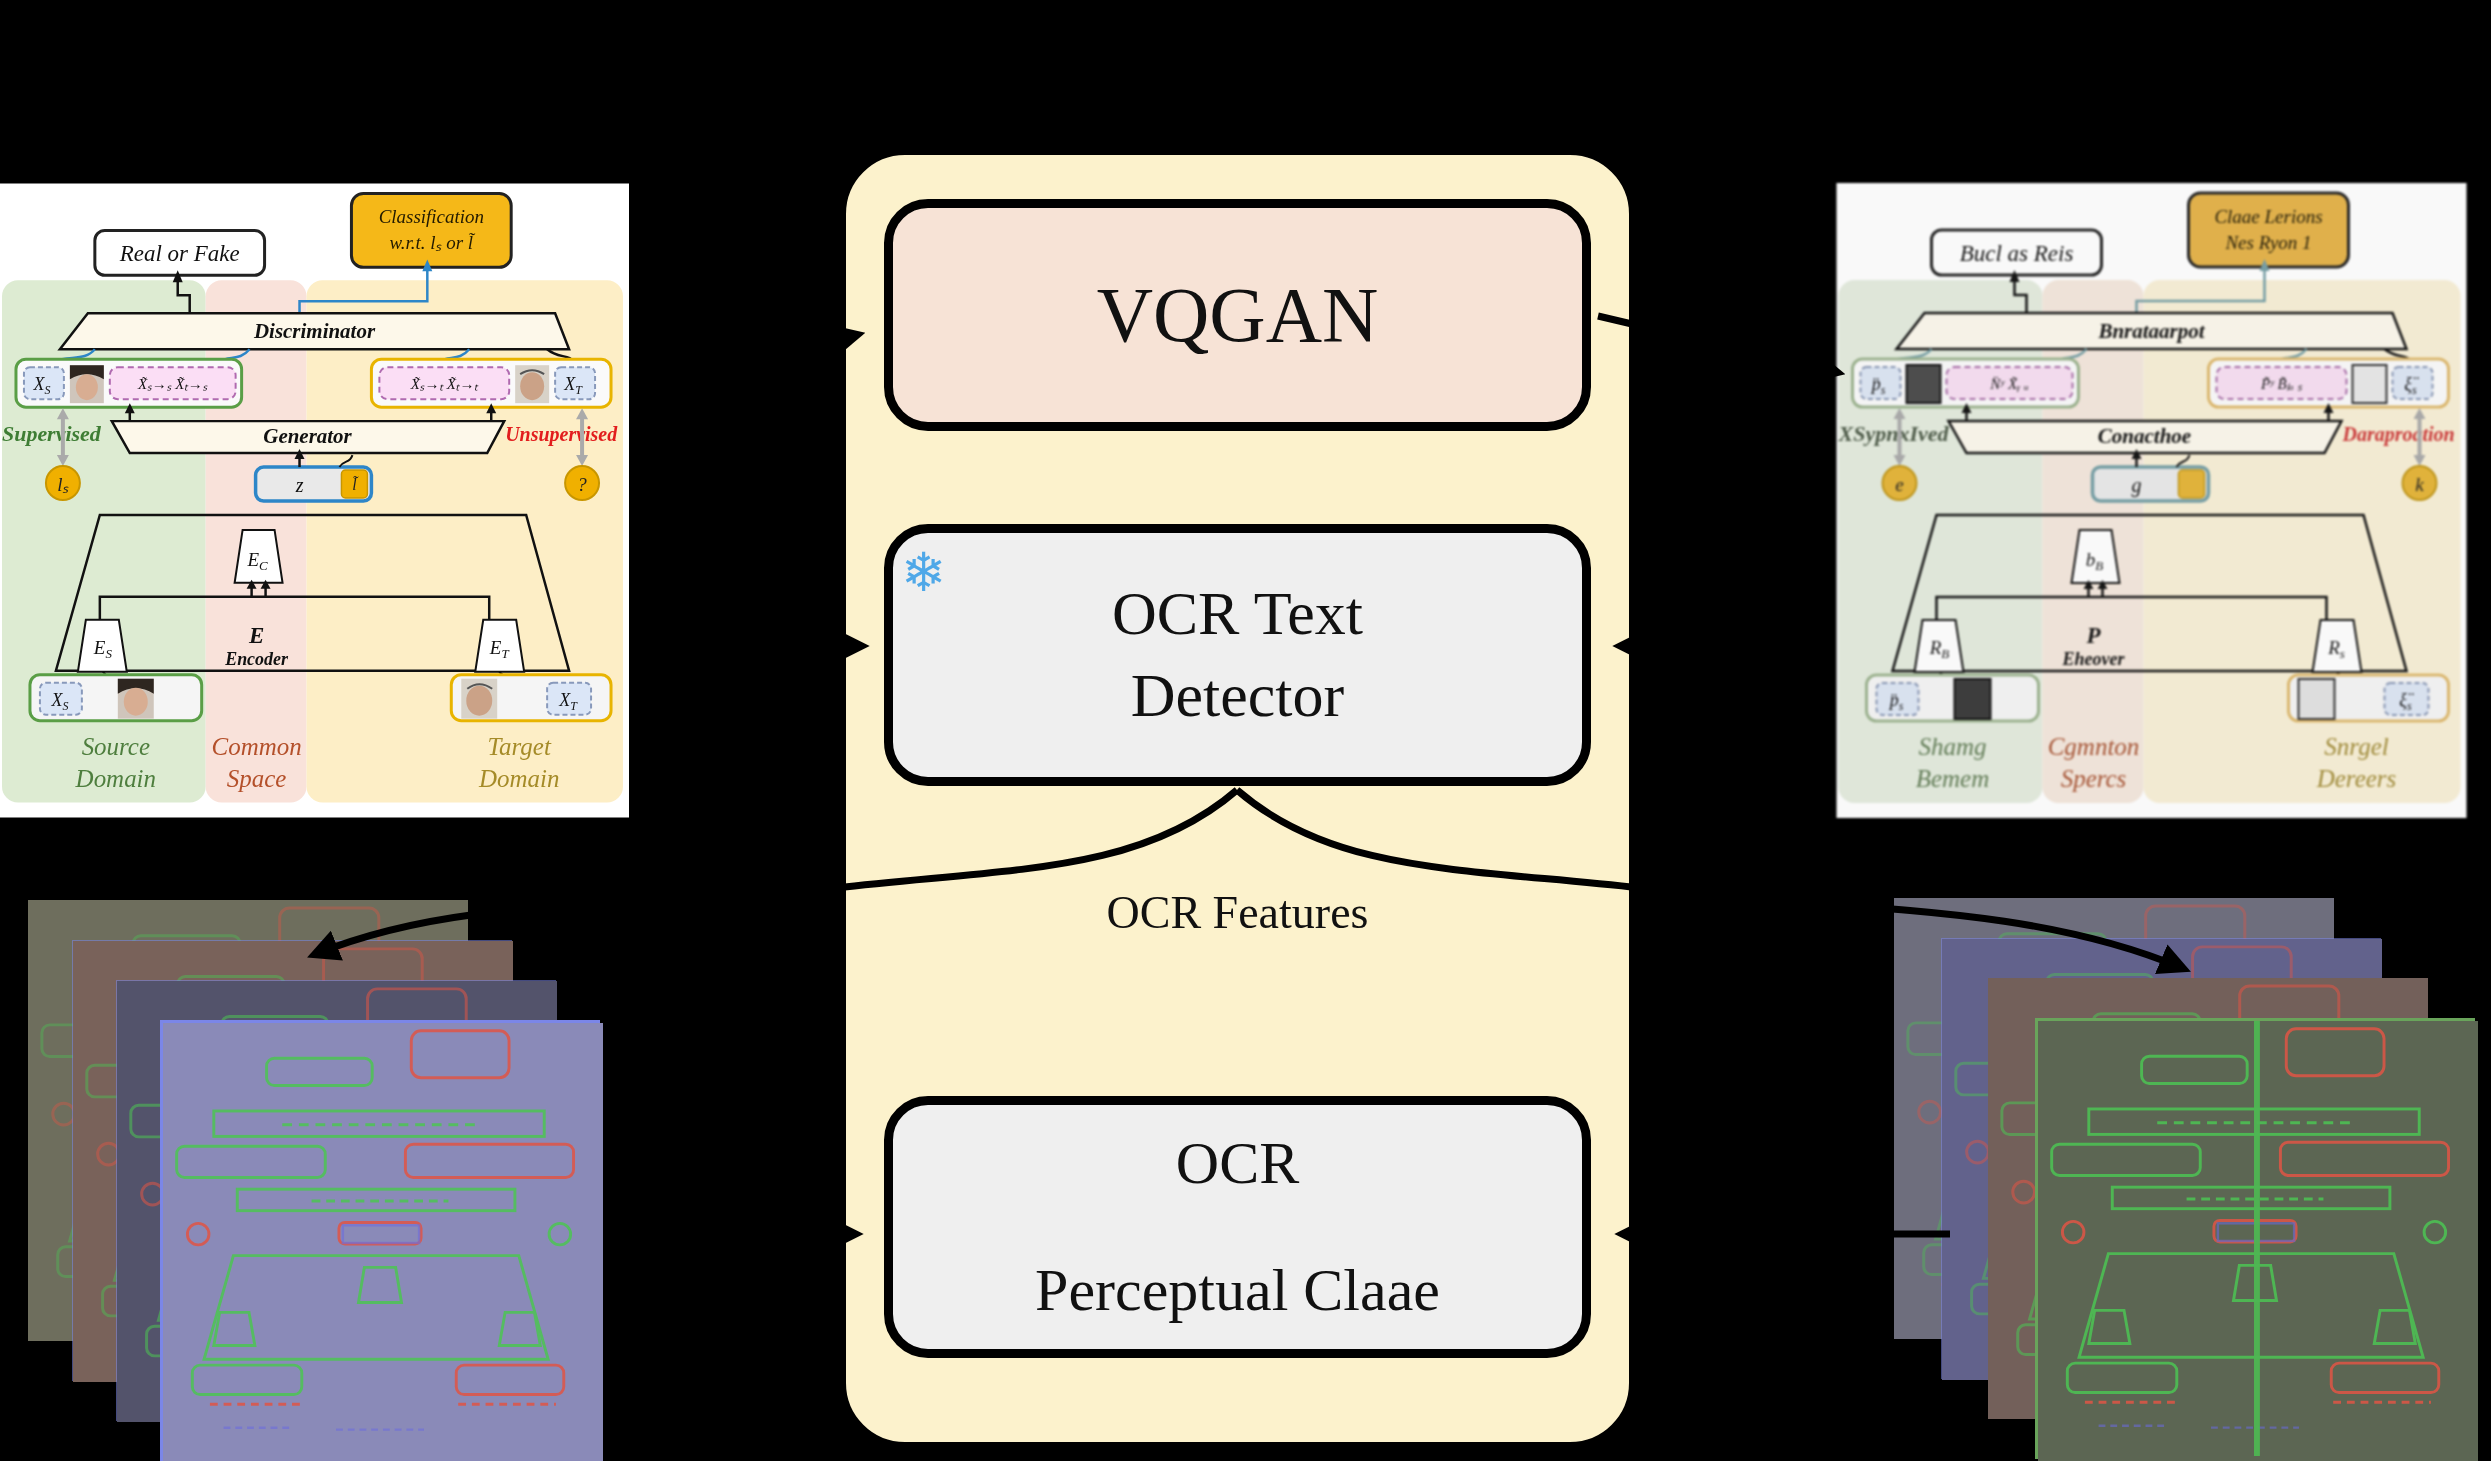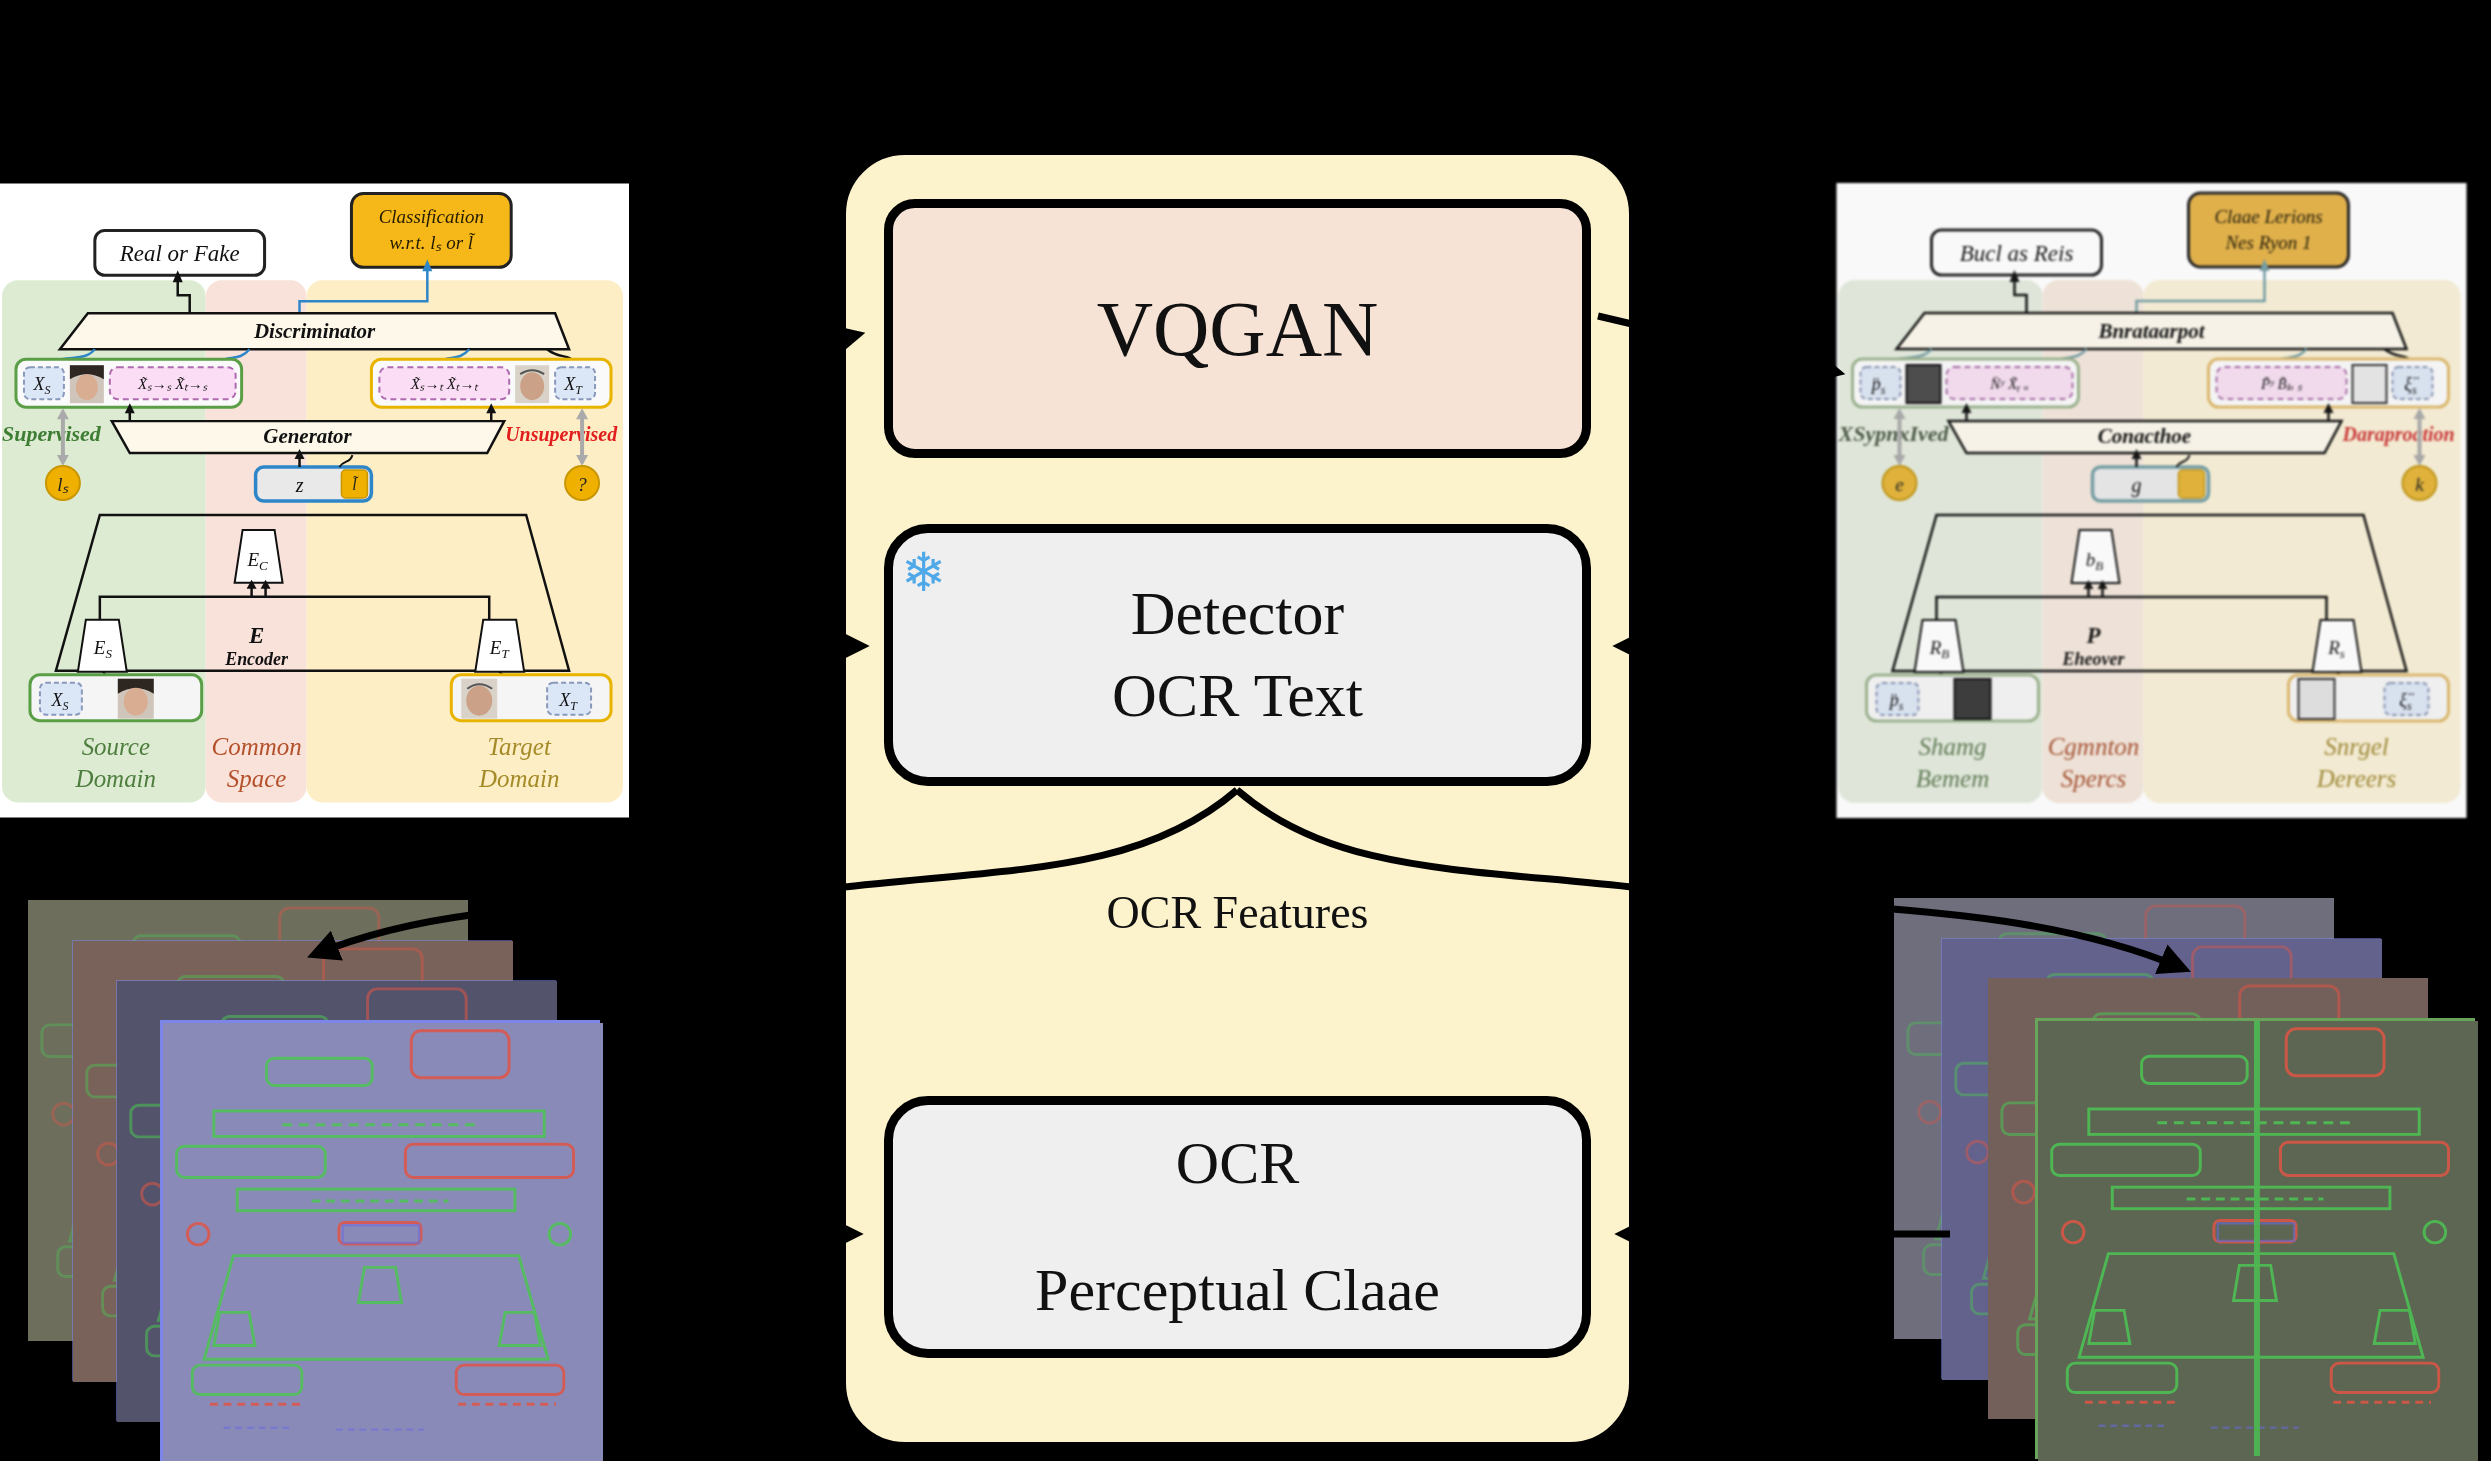--- a/index.html
+++ b/index.html
@@ -6,21 +6,21 @@
   body{width:2491px;height:1461px;position:relative;overflow:hidden;
        font-family:"Liberation Serif",serif;}
 
   
   #pipeline-container{position:absolute;left:839px;top:148px;width:797px;height:1301px;
     box-sizing:border-box;border:7px solid #000;border-radius:66px;
     background:var(--container-bg,#FCF2CC);}
   .pipe-box{position:absolute;left:884px;width:707px;box-sizing:border-box;
     border:9px solid #000;border-radius:44px;display:flex;flex-direction:column;
     align-items:center;justify-content:center;text-align:center;color:#111;}
-  #vqgan-box{top:199px;height:259px;background:var(--vqgan-bg,#F7E3D6);font-size:78px;border-radius:31px;}
+  #vqgan-box{top:199px;height:232px;background:var(--vqgan-bg,#F7E3D6);font-size:78px;}
   #detector-box{top:524px;height:262px;background:var(--box-gray,#EFEFEF);
     font-size:62px;line-height:1.32;}
   #perceptual-box{top:1096px;height:262px;background:var(--box-gray,#EFEFEF);
     font-size:60px;line-height:1.32;gap:48px;}
   #snowflake{position:absolute;left:901px;top:541px;font-size:54px;
     color:var(--snowflake,#4FA8E8);z-index:5;}
   #ocr-features-label{position:absolute;left:889px;top:886px;width:697px;
     text-align:center;font-size:46px;color:#111;}
 
   
@@ -51,22 +51,22 @@
 <body>
 
 <div id="pipeline-container"></div>
 
 <div id="vqgan-box" class="pipe-box">
   <div>VQGAN</div>
 </div>
 
 <div id="snowflake">❄</div>
 <div id="detector-box" class="pipe-box">
+  <div>OCR Text</div>
   <div>Detector</div>
-  <div>OCR Text</div>
 </div>
 
 <div id="ocr-features-label">OCR Features</div>
 
 <div id="perceptual-box" class="pipe-box">
   <div>OCR</div>
   <div>Perceptual Claae</div>
 </div>
 
 <div id="left-fig-slot" class="fig-slot figure--clean">

